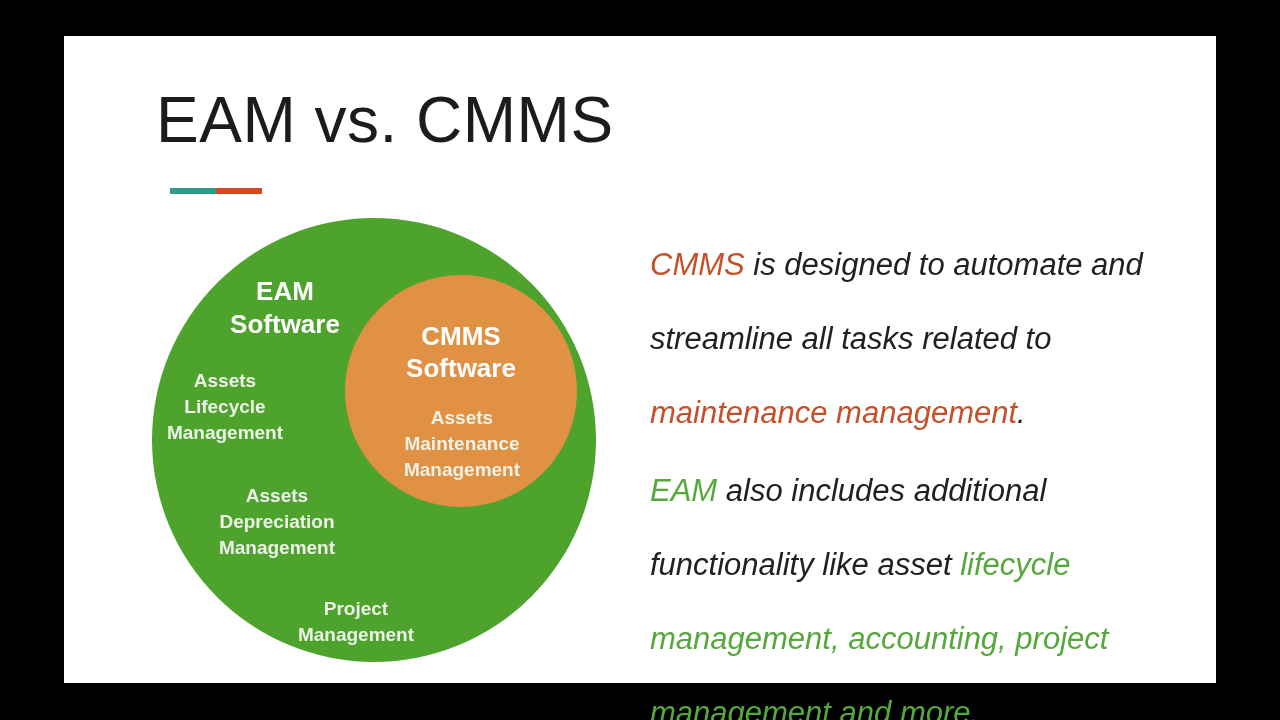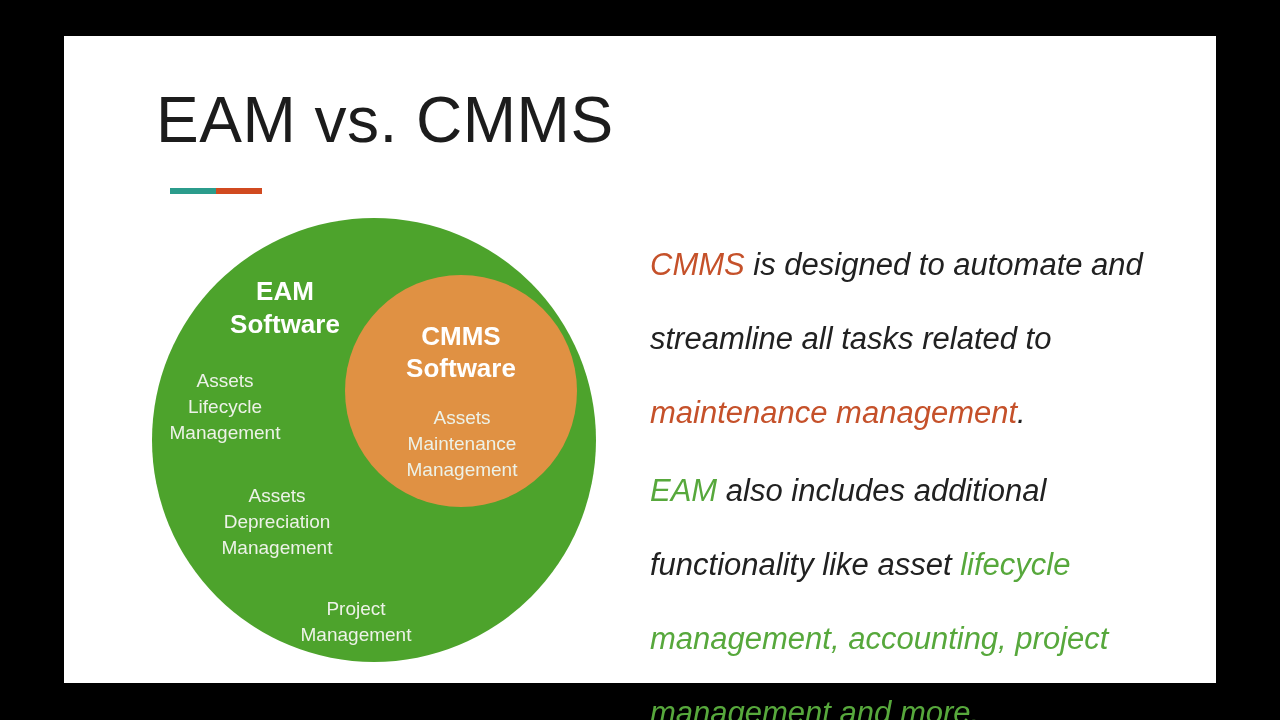--- a/index.html
+++ b/index.html
@@ -72,21 +72,21 @@
     text-align: center;
     white-space: pre-line;
     font-size: 26px;
   }
   .label-eam   { left: 111px; top: 239px; width: 220px; line-height: 33px; }
   .label-cmms  { left: 287px; top: 284px; width: 220px; line-height: 32px; }
 
   .circle-item {
     position: absolute;
     color: #edf2e8;
-    font-weight: 400;
+    font-weight: 700;
     text-align: center;
     white-space: pre-line;
     font-size: 19px;
     line-height: 26px;
   }
   .item-lifecycle    { left:  71px; top: 332px; width: 180px; }
   .item-depreciation { left: 108px; top: 447px; width: 210px; }
   .item-accounting   { left: 308px; top: 498px; width: 180px; }
   .item-project      { left: 197px; top: 560px; width: 190px; }
   .item-maintenance  { left: 303px; top: 369px; width: 190px; }

